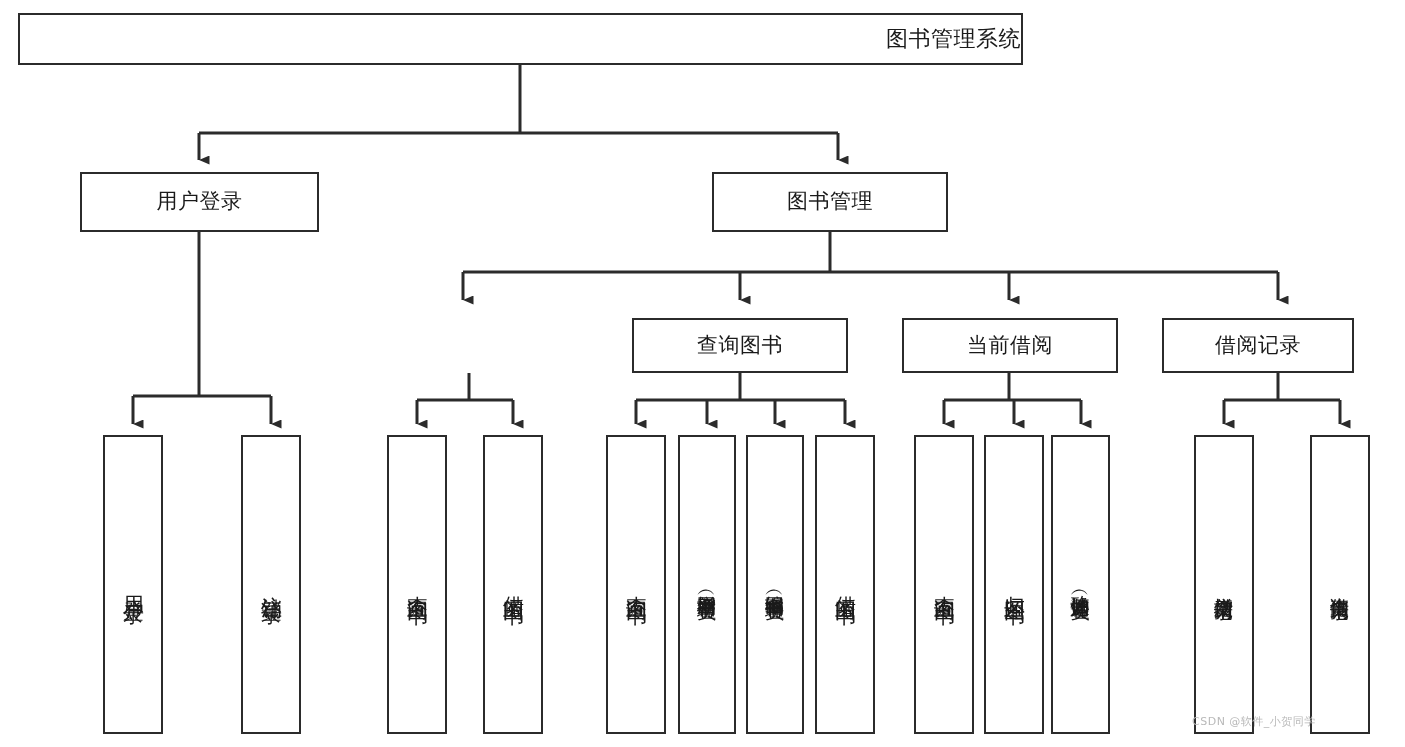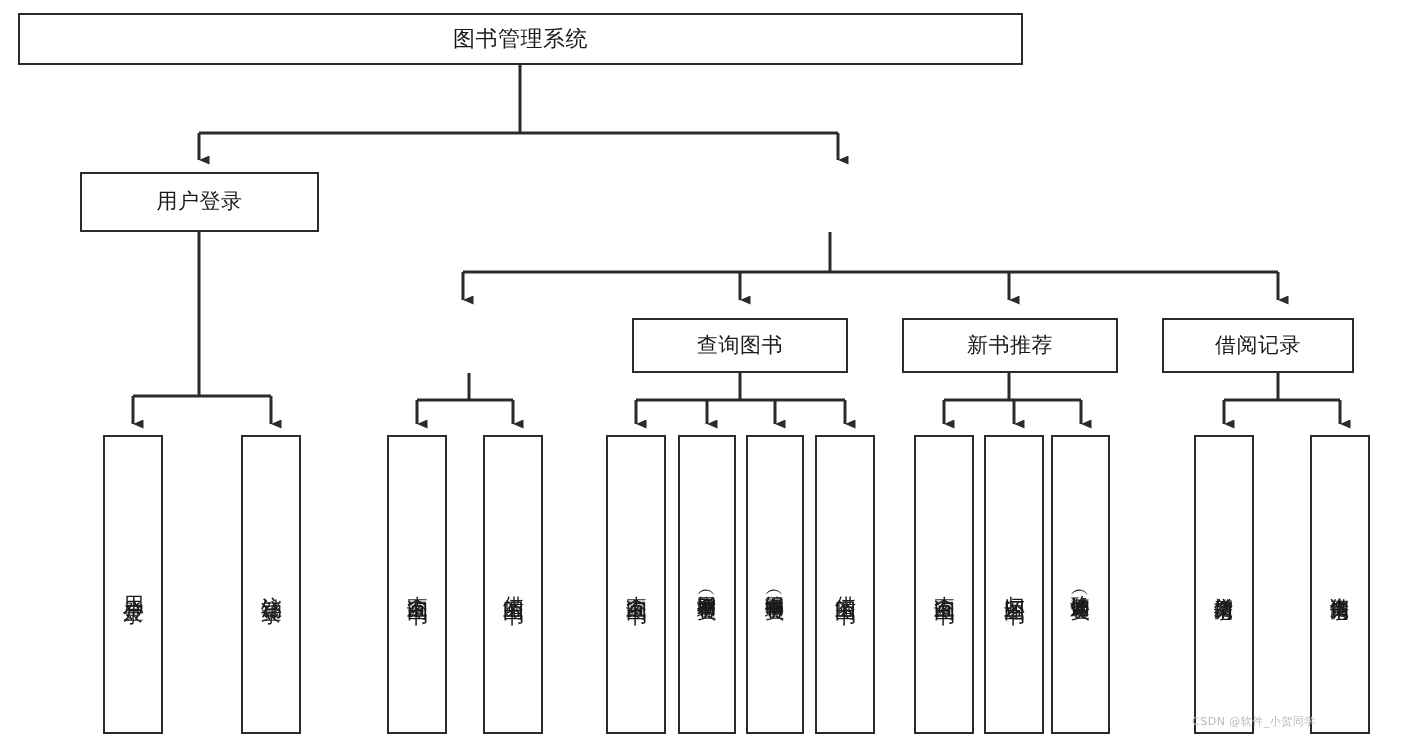--- a/index.html
+++ b/index.html
@@ -120,36 +120,39 @@
       <path d="M1014,400 L1014,424" marker-end="url(#arw)"></path>
       <path d="M1081,400 L1081,424" marker-end="url(#arw)"></path>
 
       <path d="M1278,373 L1278,400"></path>
       <path d="M1224,400 L1340,400"></path>
       <path d="M1224,400 L1224,424" marker-end="url(#arw)"></path>
       <path d="M1340,400 L1340,424" marker-end="url(#arw)"></path>
     </g>
   </svg>
 
-  <div class="node horiz root" style="left:18px; top:13px; width:1005px; height:52px;">
+  <div class="node horiz root" style="left:18px; top:13px; width:1005px; height:52px;justify-content:flex-end;">
     <span class="lbl">图书管理系统</span>
   </div>
 
   <div class="node horiz" style="left:80px; top:172px; width:239px; height:60px;">
     <span class="lbl">用户登录</span>
   </div>
 
+  <div class="node horiz" style="left:712px; top:172px; width:236px; height:60px;">
+    <span class="lbl">图书管理</span>
+  </div>
 
 
   <div class="node horiz" style="left:632px; top:318px; width:216px; height:55px;">
     <span class="lbl">查询图书</span>
   </div>
 
   <div class="node horiz" style="left:902px; top:318px; width:216px; height:55px;">
-    <span class="lbl">新书推荐</span>
+    <span class="lbl">当前借阅</span>
   </div>
 
   <div class="node horiz" style="left:1162px; top:318px; width:192px; height:55px;">
     <span class="lbl">借阅记录</span>
   </div>
 
   <div class="node vert" style="left:103px; top:435px; width:60px; height:299px;">
     <span class="lbl">用户登录</span>
   </div>
 

